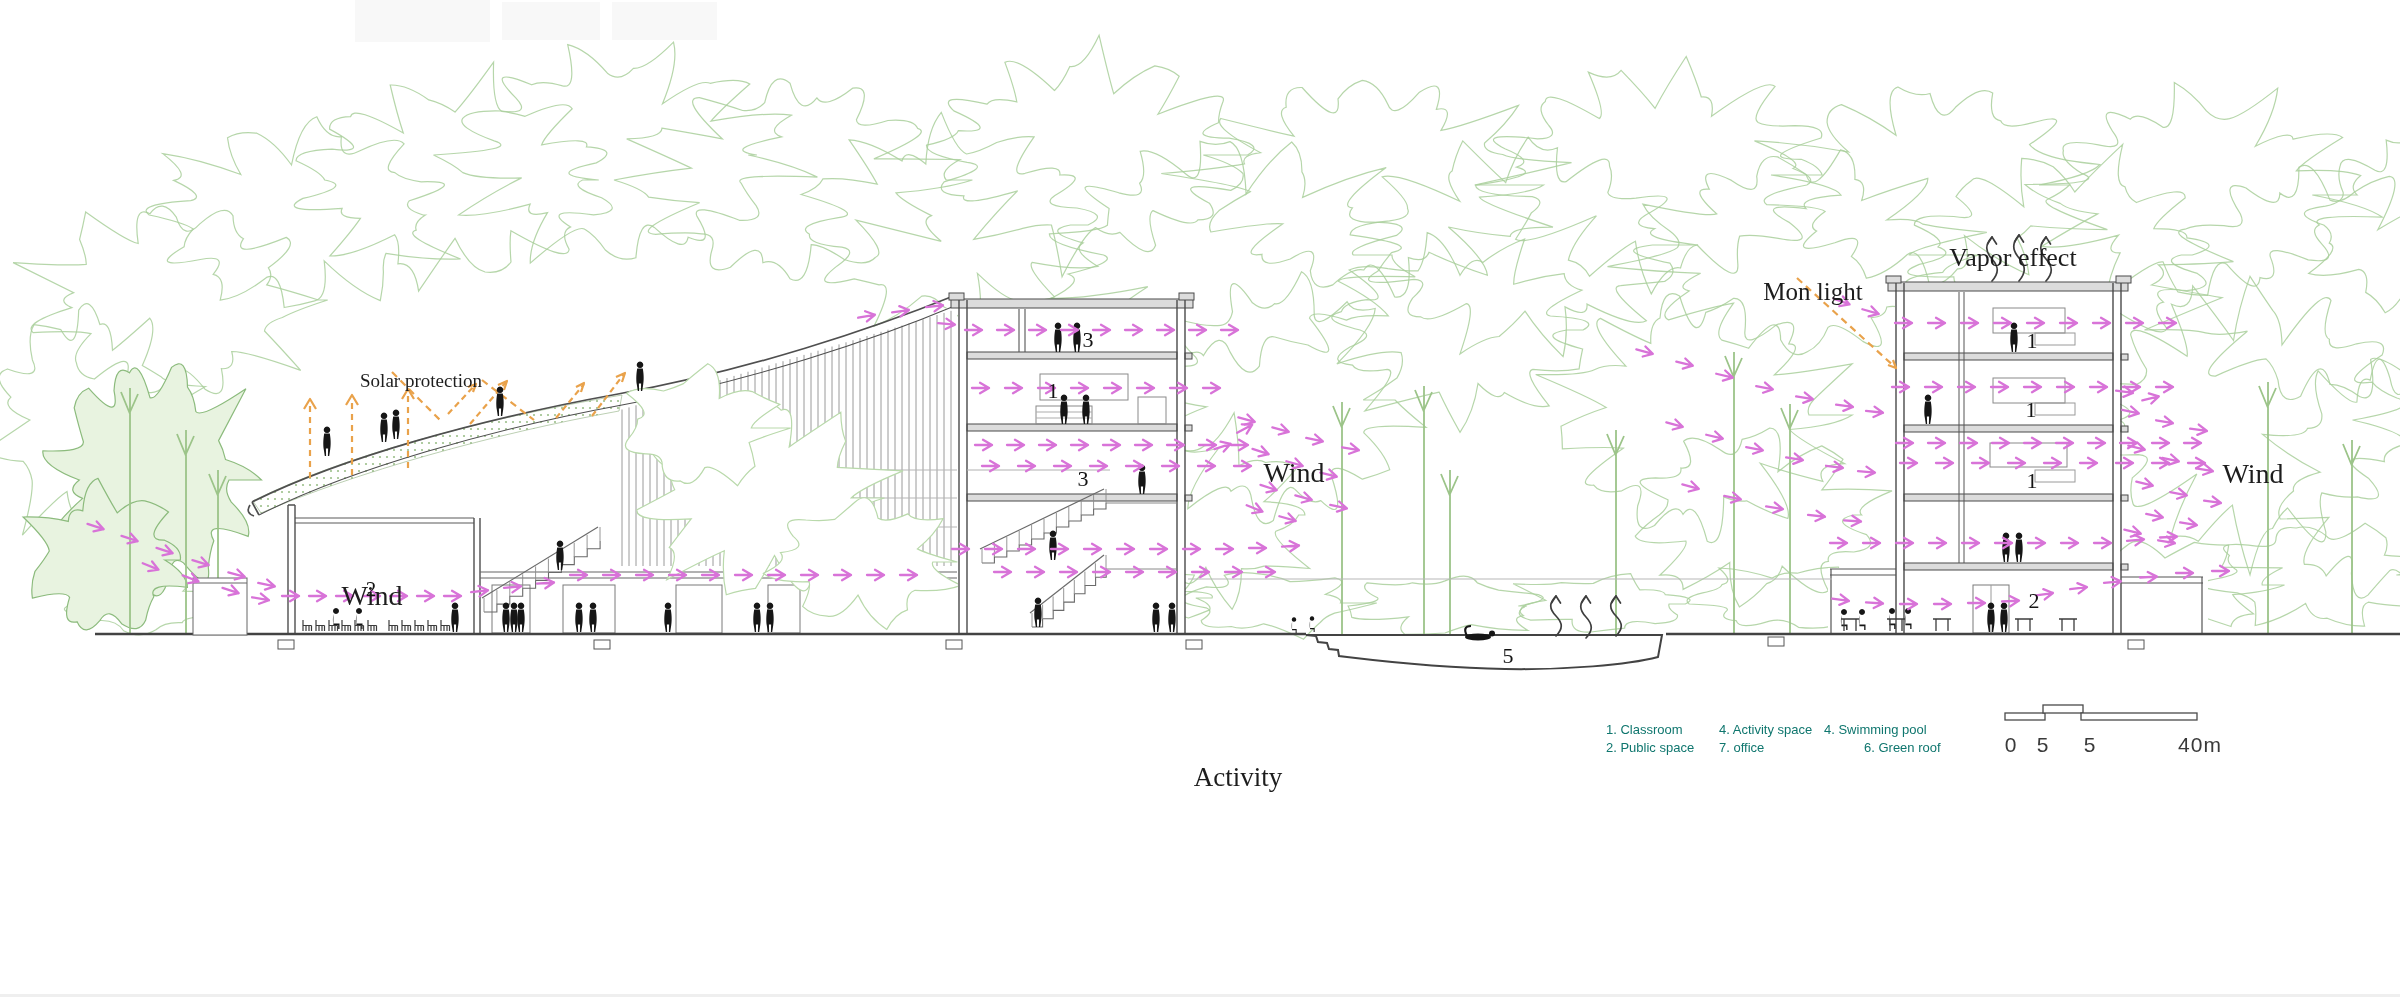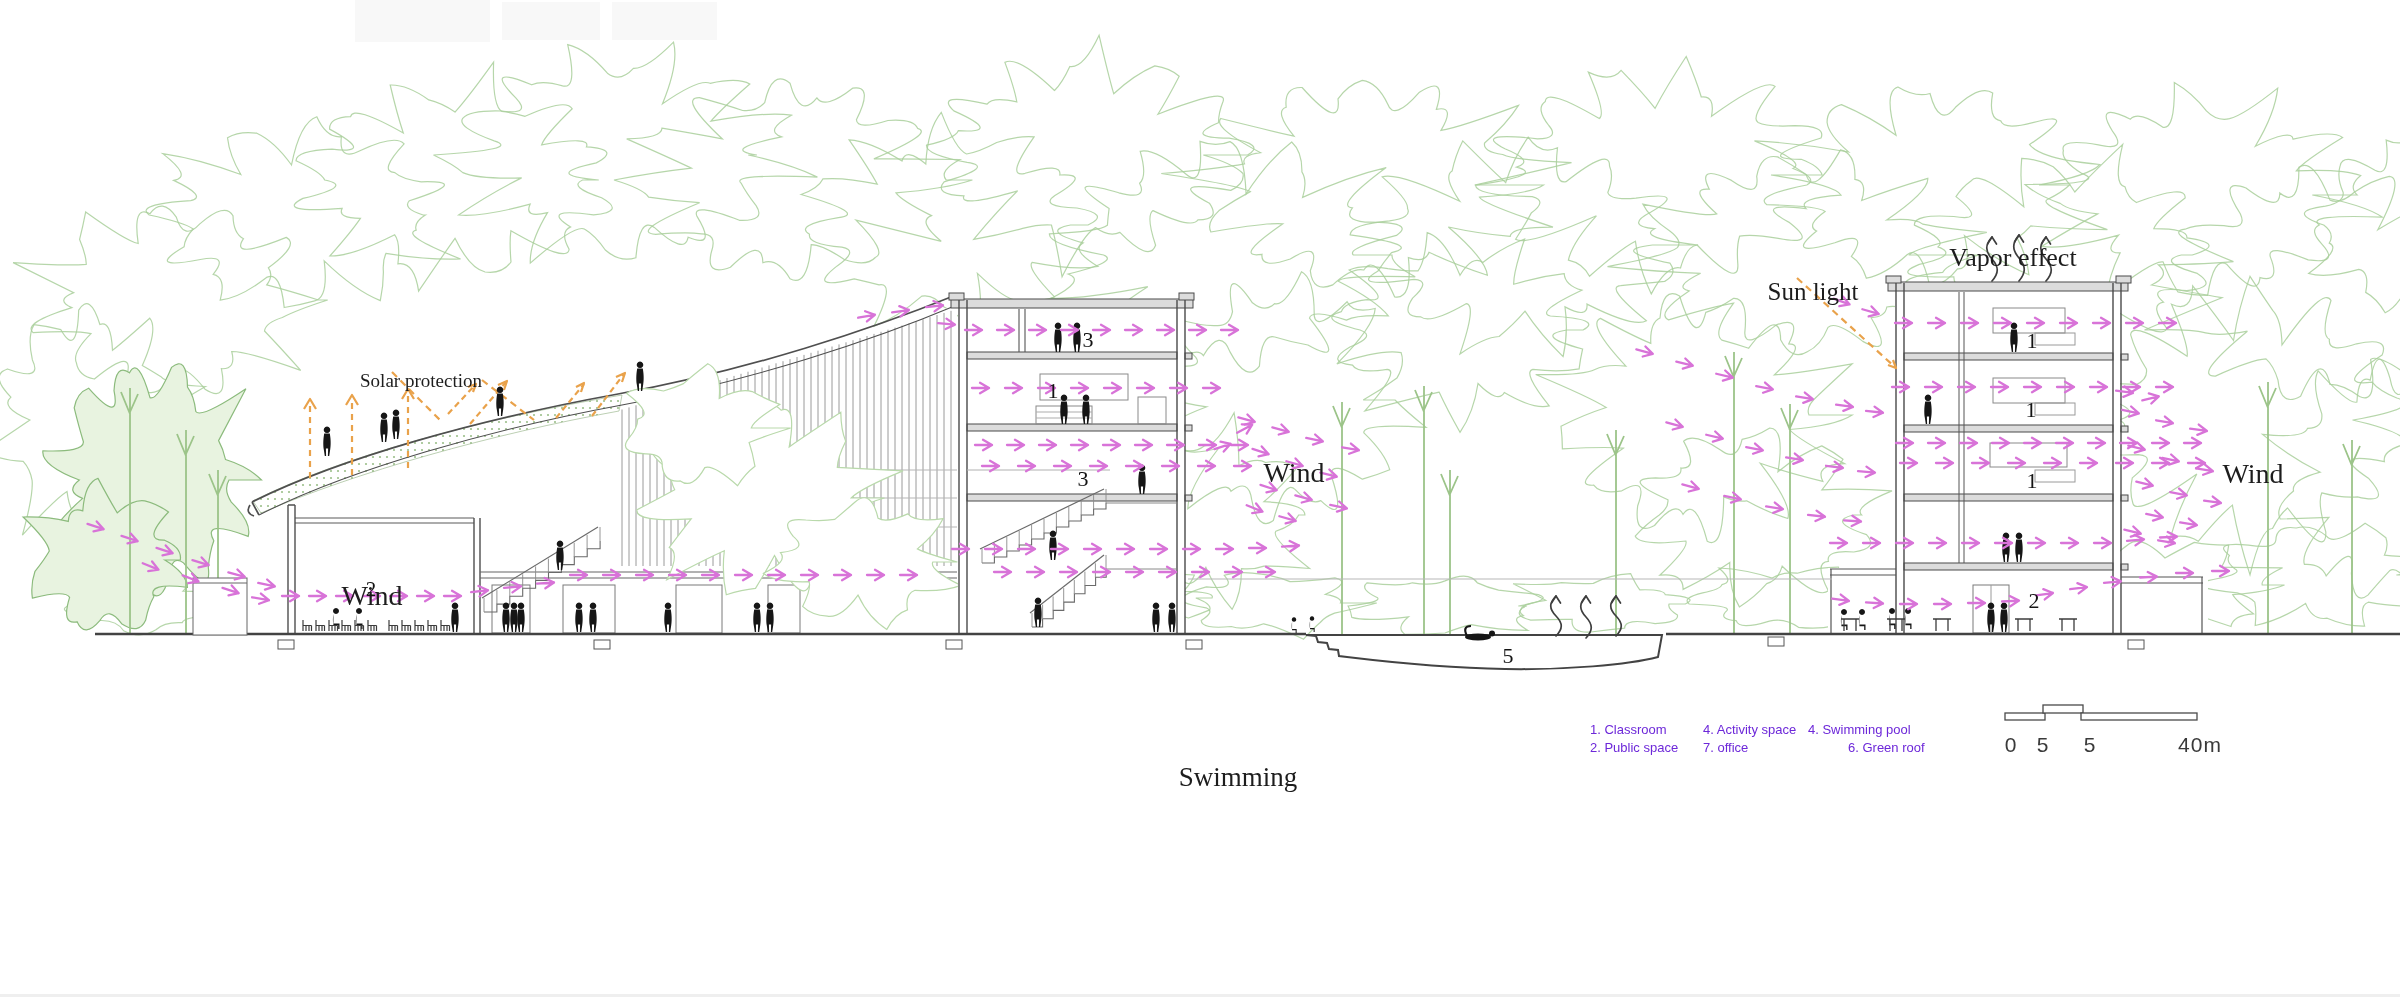--- a/index.html
+++ b/index.html
@@ -1,21 +1,21 @@
 <!DOCTYPE html>
 <html><head>
 <meta charset="utf-8">
 <style>
   html,body{margin:0;padding:0;background:#fff;}
   body{width:2400px;height:998px;overflow:hidden;}
   .stage{position:relative;width:2400px;height:998px;font-family:"Liberation Serif",serif;background:#fff;}
   svg.art{position:absolute;left:0;top:0;}
   .lbl{position:absolute;transform:translate(-50%,-50%);color:#1d1d1d;white-space:nowrap;margin-top:36px;}
   .num{position:absolute;transform:translate(-50%,-50%);color:#141414;font-size:22px;}
-  .legend-item{position:absolute;font-family:"Liberation Sans",sans-serif;font-size:13px;color:#6d28d9;white-space:nowrap;}
+  .legend-item{position:absolute;font-family:"Liberation Sans",sans-serif;font-size:13px;color:#0f766e;white-space:nowrap;margin-left:16px;}
   .tick{position:absolute;transform:translate(-50%,-50%);font-family:"Liberation Sans",sans-serif;font-size:21px;color:#3a3a3a;letter-spacing:1px;}
 </style>
 </head>
 <body>
 
 <div class="stage">
 
 <svg class="art" width="2400" height="998" viewBox="0 0 2400 998">
   <defs>
     <pattern id="dots" width="7" height="7" patternUnits="userSpaceOnUse">
@@ -890,23 +890,23 @@
     <rect x="2005" y="713" width="40" height="7" stroke="#4a4a4a" fill="#fff" stroke-width="1.3"></rect>
     <rect x="2043" y="705" width="40" height="8" stroke="#4a4a4a" fill="#fff" stroke-width="1.3"></rect>
     <rect x="2081" y="713" width="116" height="7" stroke="#4a4a4a" fill="#fff" stroke-width="1.3"></rect>
   </g>
 </svg>
 
 <div class="lbl" style="left:421px;top:345px;font-size:19px">Solar protection</div>
 <div class="lbl" style="left:372px;top:560px;font-size:28px">Wind</div>
 <div class="lbl" style="left:1294px;top:437px;font-size:28px">Wind</div>
 <div class="lbl" style="left:2253px;top:438px;font-size:28px">Wind</div>
-<div class="lbl" style="left:1813px;top:256px;font-size:25px">Sun light</div>
+<div class="lbl" style="left:1813px;top:256px;font-size:25px">Mon light</div>
 <div class="lbl" style="left:2013px;top:222px;font-size:26px">Vapor effect</div>
-<div class="lbl" style="left:1238px;top:741px;font-size:27px">Swimming</div>
+<div class="lbl" style="left:1238px;top:741px;font-size:27px">Activity</div>
 
 <div class="num" style="left:371px;top:589px;font-size:21px">2</div>
 <div class="num" style="left:1088px;top:340px">3</div>
 <div class="num" style="left:1053px;top:391px">1</div>
 <div class="num" style="left:1083px;top:479px">3</div>
 <div class="num" style="left:2032px;top:341px">1</div>
 <div class="num" style="left:2031px;top:410px">1</div>
 <div class="num" style="left:2032px;top:481px">1</div>
 <div class="num" style="left:2034px;top:601px">2</div>
 <div class="num" style="left:1508px;top:656px">5</div>

